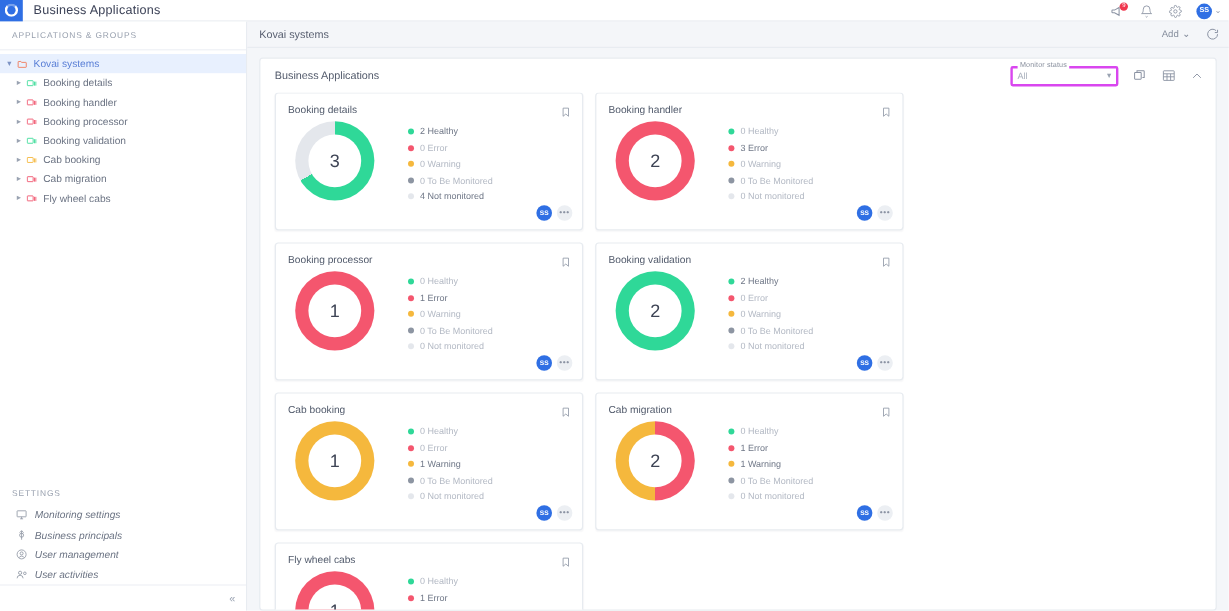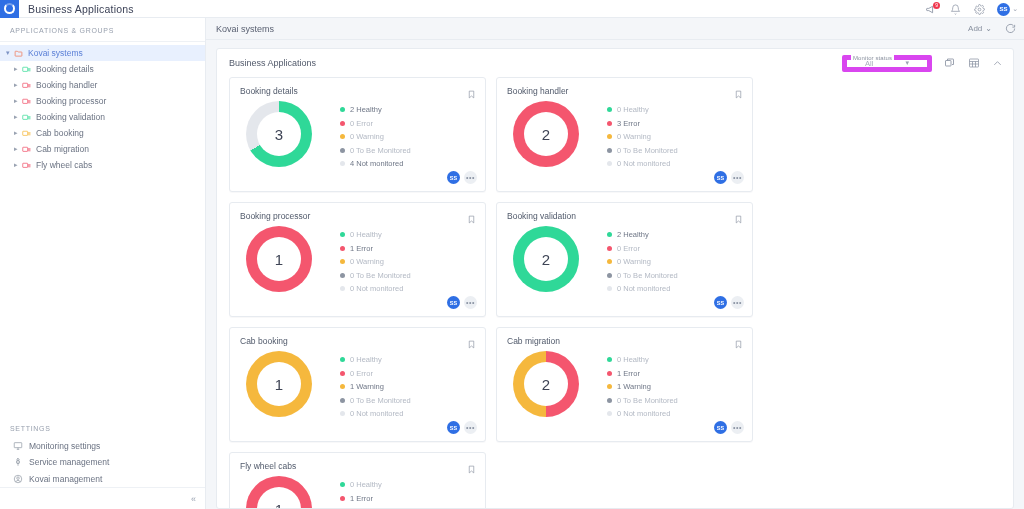--- a/index.html
+++ b/index.html
@@ -90,21 +90,21 @@
   .settings-block { margin-top: auto; }
   .settings-head {
     font-size: 7px; letter-spacing: .7px; color: #98a0ae;
     padding: 6px 0 6px 10px; text-transform: uppercase;
   }
   .set-row {
     display: flex; align-items: center; height: 16.5px;
     font-size: 8.5px; color: #6b7383; padding-left: 13px; cursor: pointer;
   }
   .set-ico { width: 12px; flex: 0 0 12px; color:#8a929f; display:flex; align-items:center; }
-  .set-label { margin-left: 4px; }
+  .set-label { margin-left: 4px; font-style: italic; }
   .collapse-bar {
     border-top: 1px solid #eef1f5;
     height: 22px; display: flex; align-items: center; justify-content: flex-end;
     padding-right: 9px;
   }
   .collapse-ico { font-size: 9px; color: #9aa3b2; cursor: pointer; }
 
   
   .main { flex: 1; background: #f4f6f9; display: flex; flex-direction: column; min-width: 0; }
   .main-head {
@@ -132,22 +132,22 @@
     height: 28px; flex: 0 0 28px;
     display: flex; align-items: center;
     padding: 0 10px 0 12px;
     position: relative;
   }
   .panel-title { font-size: 9px; color: #525a6b; }
   .panel-tools { margin-left: auto; display: flex; align-items: center; gap: 12px; }
   .select-wrap {
     position: relative;
     width: 90px; height: 17px;
-    border: 5px solid #d946ef; border-radius: 2px;
-    display: flex; align-items: center; padding: 0 18px;
+    border: 2px solid #d946ef; border-radius: 2px;
+    display: flex; align-items: center; padding: 0 4px;
   }
   .select-legend {
     position: absolute; top: -5px; left: 4px;
     background: #fff; padding: 0 2px;
     font-size: 6px; color: #8a919f; letter-spacing: .1px;
   }
   .select-value { font-size: 7.5px; color: #a7aebb; }
   .select-caret { margin-left: auto; font-size: 7px; color: #9aa3b2; }
   .tool-ico { color: #8b93a3; cursor: pointer; display:flex; align-items:center; }
 
@@ -339,31 +339,41 @@
               </span>
               <span class="set-label">Monitoring settings</span>
             </div>
             <div class="set-row">
               <span class="set-ico">
                 <svg width="10" height="10" viewBox="0 0 24 24" fill="none" stroke="currentColor" stroke-width="1.6">
                   <path d="M12 3v18M12 3l-4 4M12 3l4 4"></path>
                   <circle cx="12" cy="12" r="4"></circle>
                 </svg>
               </span>
-              <span class="set-label">Service management</span>
+              <span class="set-label">Business principals</span>
             </div>
             <div class="set-row">
               <span class="set-ico">
                 <svg width="10" height="10" viewBox="0 0 24 24" fill="none" stroke="currentColor" stroke-width="1.6">
                   <circle cx="12" cy="12" r="9"></circle>
                   <circle cx="12" cy="10" r="3"></circle>
                   <path d="M6.5 19a6 6 0 0 1 11 0"></path>
                 </svg>
               </span>
-              <span class="set-label">Kovai management</span>
+              <span class="set-label">User management</span>
+            </div>
+            <div class="set-row">
+              <span class="set-ico">
+                <svg width="10" height="10" viewBox="0 0 24 24" fill="none" stroke="currentColor" stroke-width="1.6">
+                  <circle cx="9" cy="8" r="3.2"></circle>
+                  <path d="M3 19a6 6 0 0 1 12 0"></path>
+                  <circle cx="18.5" cy="9" r="2.6"></circle>
+                </svg>
+              </span>
+              <span class="set-label">User activities</span>
             </div>
           </div>
         <div class="collapse-bar">
           <span class="collapse-ico">«</span>
         </div>
       </div>
     </div>
 
     <div class="main">
       <div class="main-head">

